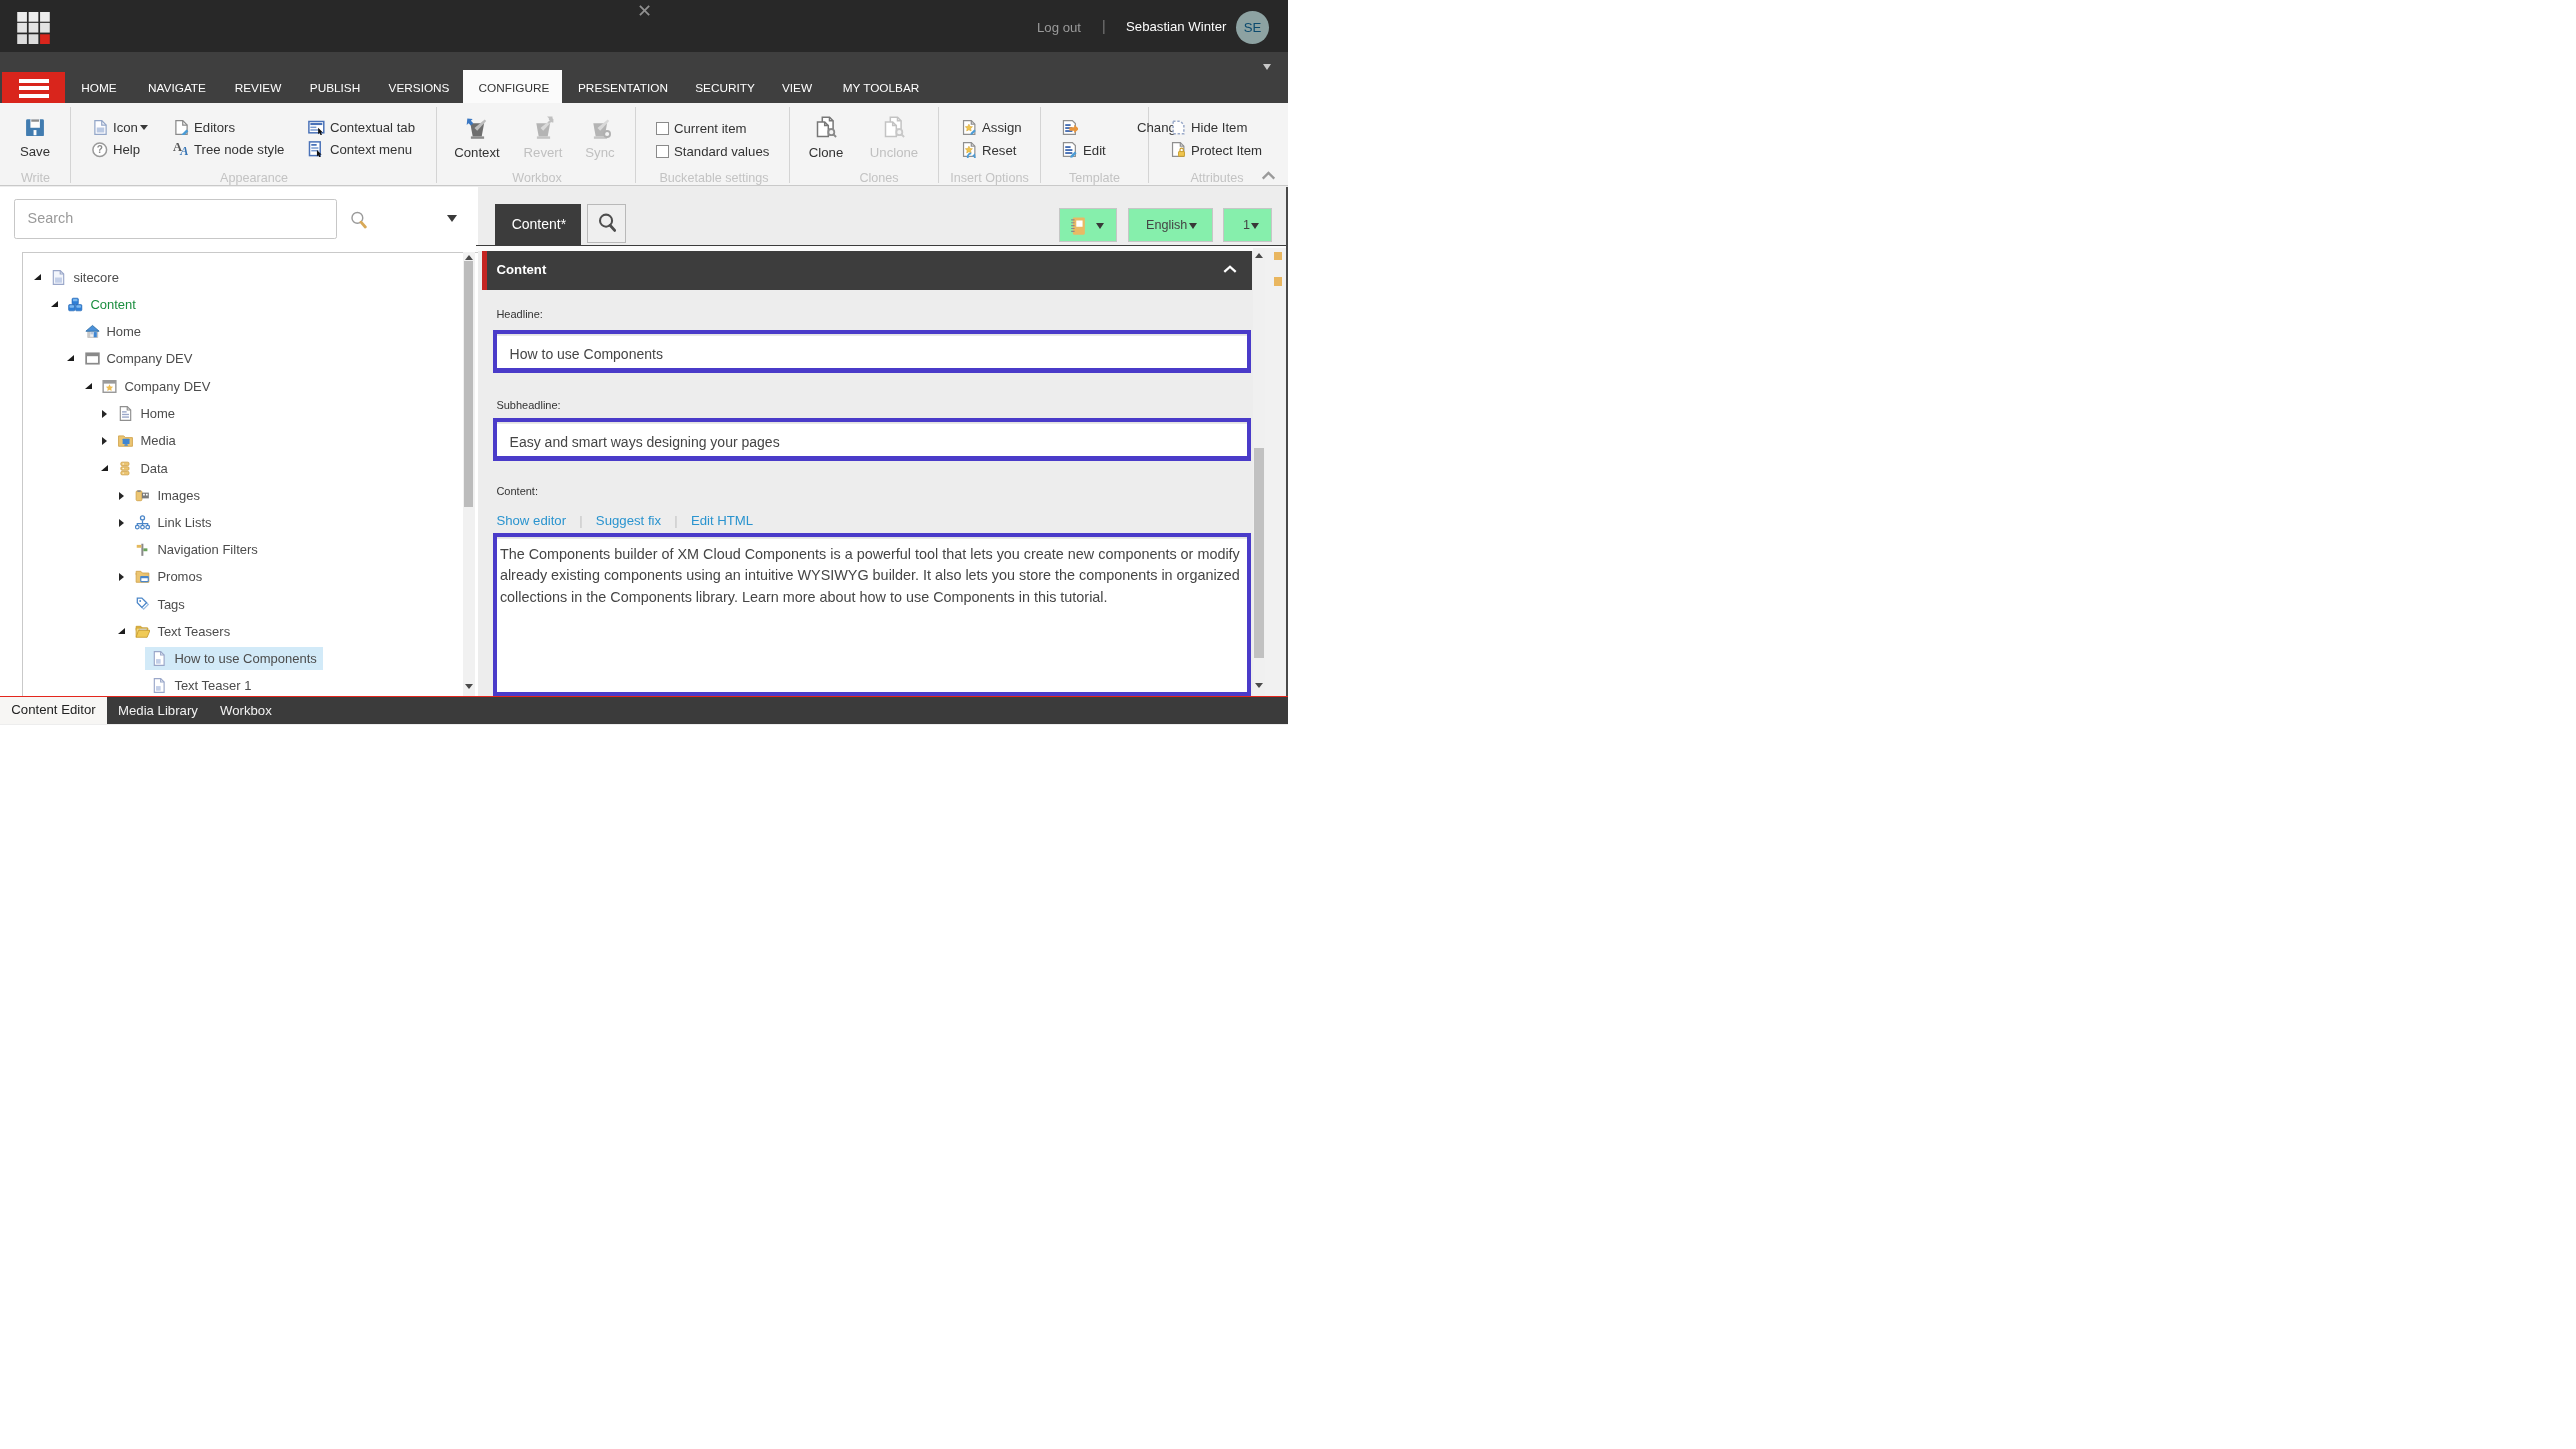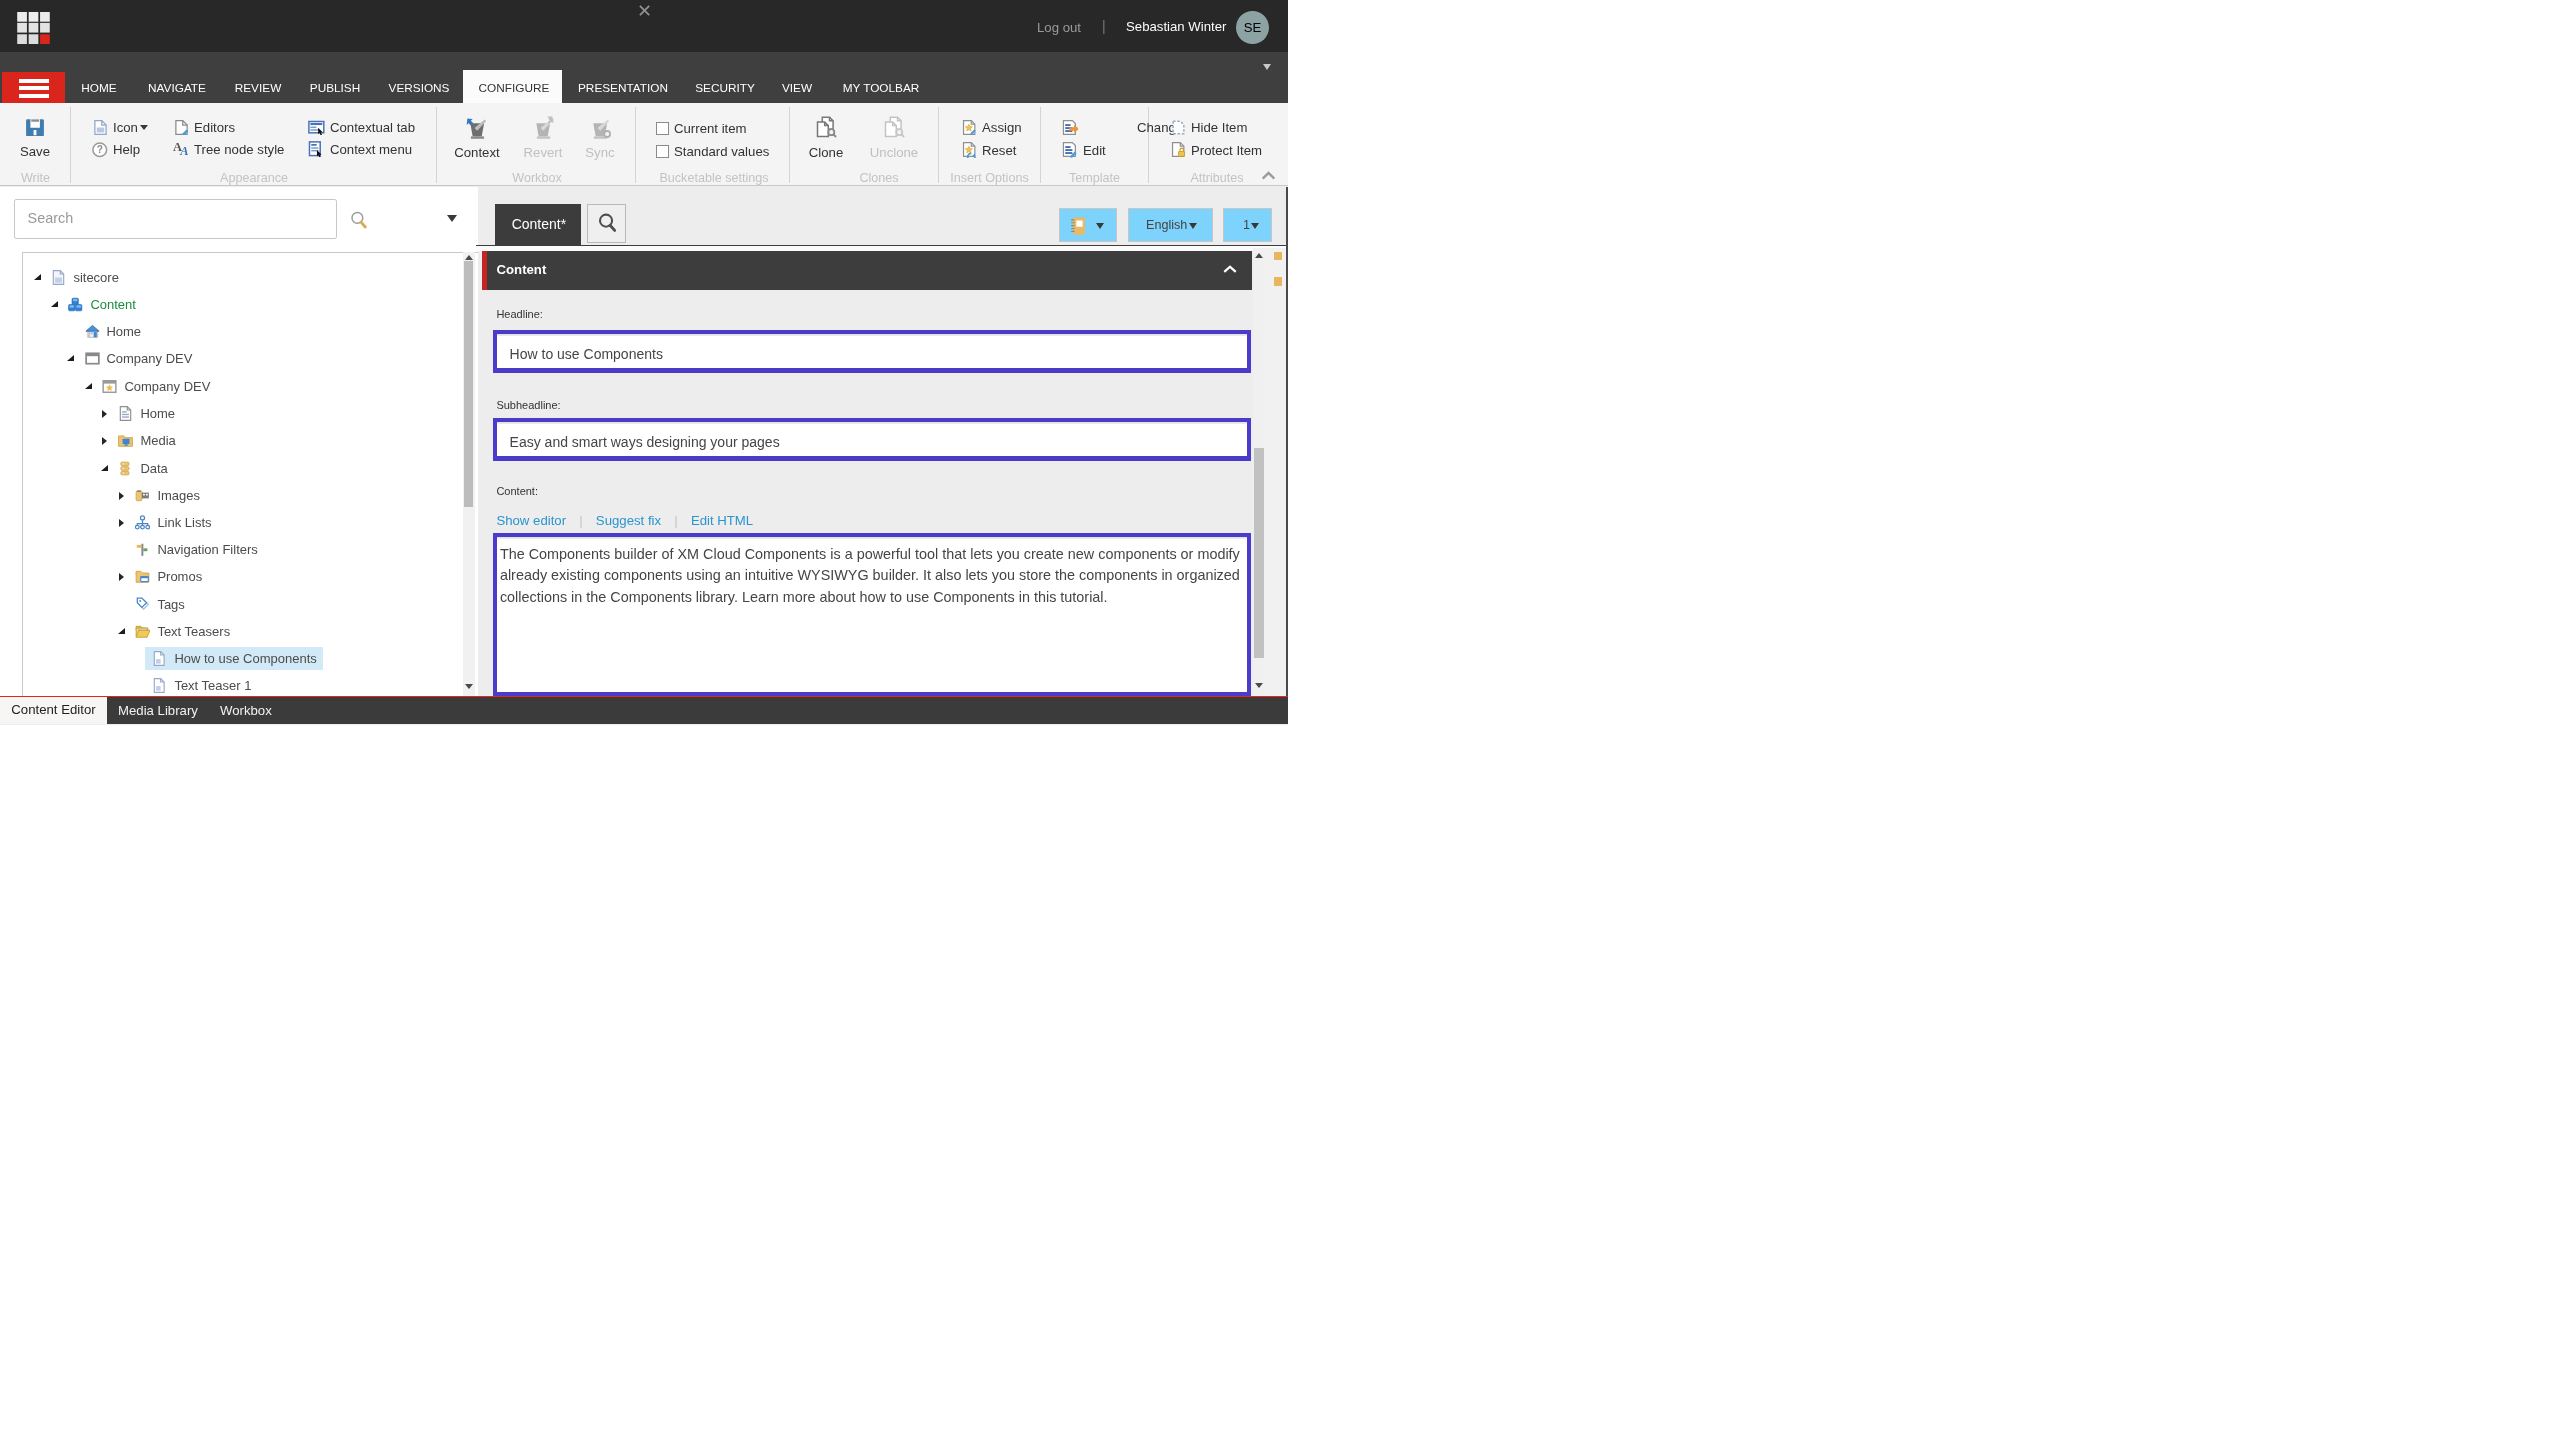--- a/index.html
+++ b/index.html
@@ -7,21 +7,21 @@
   body { font-family:"Liberation Sans", sans-serif; }
   #page { position:relative; width:1288px; height:725px; background:#ededed; overflow:hidden; }
   .abs { position:absolute; }
 
   
   #topbar { position:absolute; left:0; top:0; width:1288px; height:52px; background:#282828; }
   #closex { position:absolute; left:634px; top:0px; width:21px; height:21px; color:#909090; font-size:18px; line-height:22px; text-align:center; font-weight:400;}
   #logout { position:absolute; left:1037px; top:19.5px; font-size:13.2px; color:#9a9a9a; }
   #pipe  { position:absolute; left:1102px; top:18.4px; font-size:14px; color:#777; }
   #uname { position:absolute; left:1126px; top:19px; font-size:13.2px; color:#fdfdfd; font-weight:500; }
-  #avatar { position:absolute; left:1236px; top:11px; width:33px; height:33px; border-radius:50%; background:#8da2a2; color:#000000; font-size:13.2px; text-align:center; line-height:33px; }
+  #avatar { position:absolute; left:1236px; top:11px; width:33px; height:33px; border-radius:50%; background:#8da2a2; color:#0c4a6e; font-size:13.2px; text-align:center; line-height:33px; }
 
   
   #tabbar { position:absolute; left:0; top:52px; width:1288px; height:52px; background:#3f3f3f; }
   #burger { position:absolute; left:2.3px; top:19.5px; width:63px; height:32px; background:#d9251c; }
   #burger span { position:absolute; left:16.7px; width:30px; height:4px; background:#fff; }
   #tabs { position:absolute; left:0; top:0; width:1288px; height:52px; }
   #tabs div { position:absolute; top:19.5px; height:32px; font-size:11.8px; color:#fff; line-height:32px; text-align:center; transform:translateX(-50%); }
   #whitetab { position:absolute; left:463px; top:18.4px; width:99px; height:34px; background:#fbfbfb; }
   #tabs div.active { color:#333; }
   #tabarrow { position:absolute; left:1263px; top:11.5px; width:0; height:0; border-left:4px solid transparent; border-right:4px solid transparent; border-top:6.3px solid #c8c8c8; }
@@ -47,21 +47,21 @@
   .texp { position:absolute; width:0; height:0; border-left:7px solid transparent; border-bottom:6.3px solid #1c1c1c; }
   .tcol { position:absolute; width:0; height:0; border-top:4px solid transparent; border-bottom:4px solid transparent; border-left:5.8px solid #262626; }
   
   #lsb { position:absolute; left:463px; top:65px; width:11.5px; height:444px; background:#f1f1f1; }
   #lsb .thumb { position:absolute; left:1.2px; top:8.6px; width:9.2px; height:246px; background:#bcbcbc; }
 
   
   #rightpanel { position:absolute; left:478px; top:187px; width:810px; height:509px; background:#ededed; }
   #ctab { position:absolute; left:17px; top:17px; width:86px; height:41px; background:#3c3c3c; color:#fff; font-size:14px; text-align:left; padding-left:16.7px; line-height:41px; }
   #csearch { position:absolute; left:109px; top:17px; width:39px; height:39px; background:#efefef; border:0.6px solid #b9b9b9; }
-  .topbtn { position:absolute; top:21px; height:34px; background:#7dd3fc; border:0.6px solid #c6c6c6; }
+  .topbtn { position:absolute; top:21px; height:34px; background:#86efac; border:0.6px solid #c6c6c6; }
   .dda { position:absolute; width:0; height:0; border-left:4.6px solid transparent; border-right:4.6px solid transparent; border-top:6.3px solid #383838; }
   #btn-eng { left:650px; width:85px; }
   #btn-eng span { position:absolute; left:17px; top:8.6px; font-size:12.6px; color:#444; }
   #btn-one { left:745px; width:49px; }
   #btn-one span { position:absolute; left:19px; top:8.6px; font-size:12.6px; color:#444; }
   #btn-prof { left:581px; width:58px; }
 
   #chead { position:absolute; left:3.5px; top:64px; width:770px; height:39px; background:#3d3d3d; }
   #chead .accent { position:absolute; left:0; top:0; width:5.8px; height:39px; background:#c52522; }
   #chead .t { position:absolute; left:15px; top:11px; font-size:13.2px; font-weight:bold; color:#fff; }

